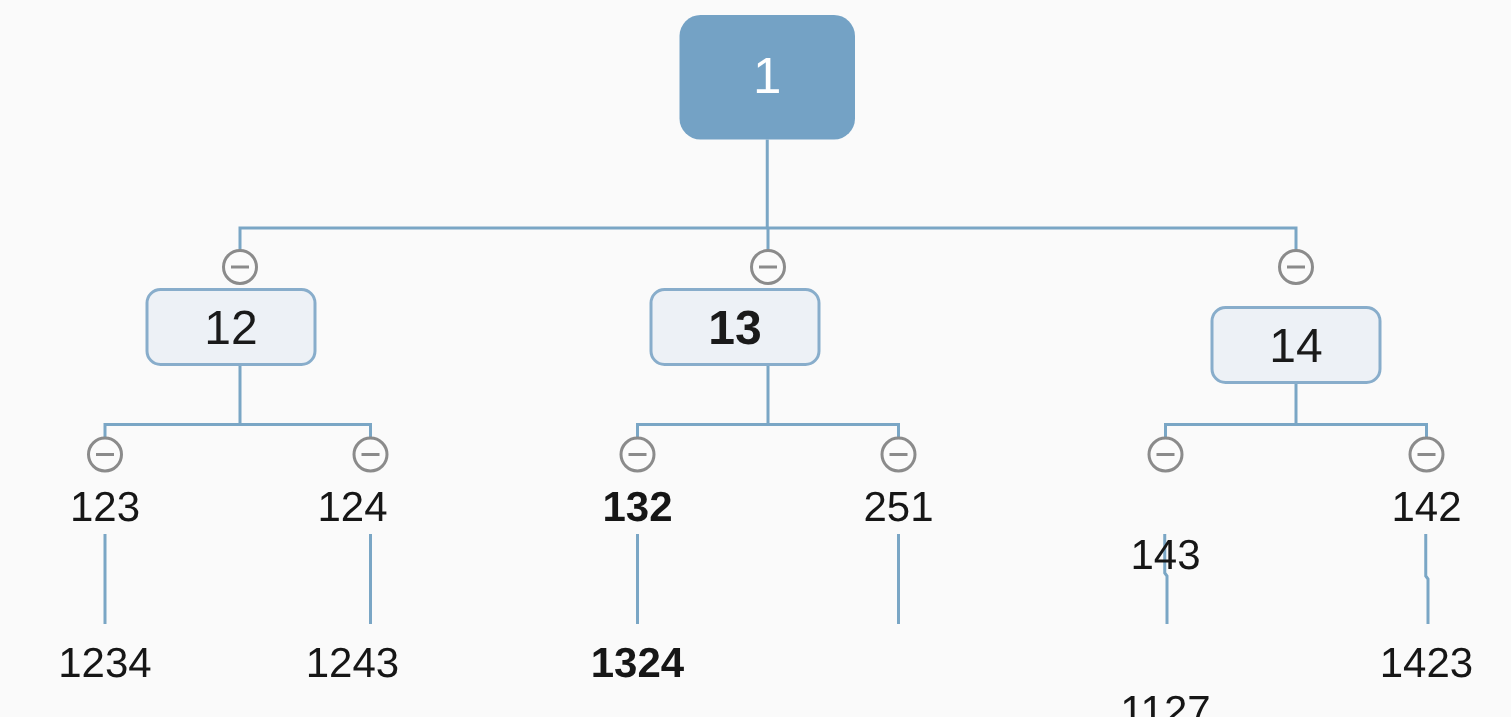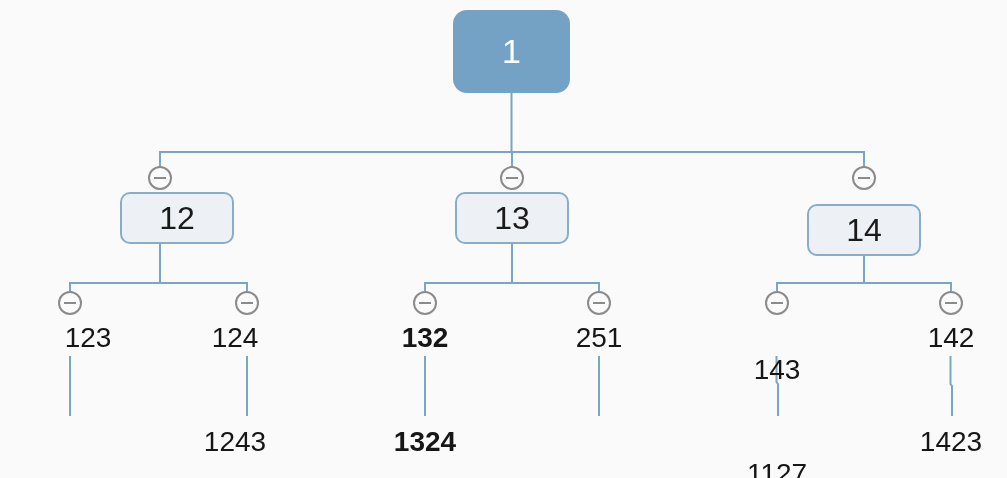--- a/index.html
+++ b/index.html
@@ -44,22 +44,22 @@
   }
   .branch-node {
     top: 192px;
     width: 114px; height: 52px;
     background: #edf1f6;
     border: 2px solid #88adcb;
     border-radius: 10px;
     color: #1a1a1a;
     font-size: 32px;
   }
-  .branch-node.b1 { left: 120px; }
-  .branch-node.b2 { left: 455px; }
+  .branch-node.b1 { left: 97px; }
+  .branch-node.b2 { left: 433px; font-weight: bold; }
   .branch-node.b3 { left: 807px; margin-top: 12px; }
   .collapse {
     position: absolute;
     width: 24px; height: 24px;
     box-sizing: border-box;
     border: 2px solid #8b8b8b;
     border-radius: 50%;
     background: #fbfbfb;
     cursor: pointer;
   }
@@ -77,21 +77,21 @@
     width: 130px; height: 34px;
     line-height: 34px;
     text-align: center;
     font-size: 28px;
     color: #161616;
     cursor: pointer;
     user-select: none;
   }
   .lvl3 { top: 321px; }
   .lvl4 { top: 425px; }
-  .c1 { left: 23px; }
+  .c1 { left: 5px; }
   .c2 { left: 170px; }
   .c3 { left: 360px; font-weight: bold; }
   .c4 { left: 534px; }
   .c5 { left: 712px; margin-top: 32px; }
   .c6 { left: 886px; }
 </style>
 </head>
 <body>
 
 <div class="canvas">
@@ -157,18 +157,19 @@
       <span class="bar"></span>
     </div>
 
   <div class="text-node lvl3 c1">123</div>
   <div class="text-node lvl3 c2">124</div>
   <div class="text-node lvl3 c3">132</div>
   <div class="text-node lvl3 c4">251</div>
   <div class="text-node lvl3 c5">143</div>
   <div class="text-node lvl3 c6">142</div>
 
+  <div class="text-node lvl4 c1">1234</div>
   <div class="text-node lvl4 c2">1243</div>
   <div class="text-node lvl4 c3">1324</div>
   <div class="text-node lvl4 c5">1127</div>
   <div class="text-node lvl4 c6">1423</div>
 
 </div>
 
 </body></html>

